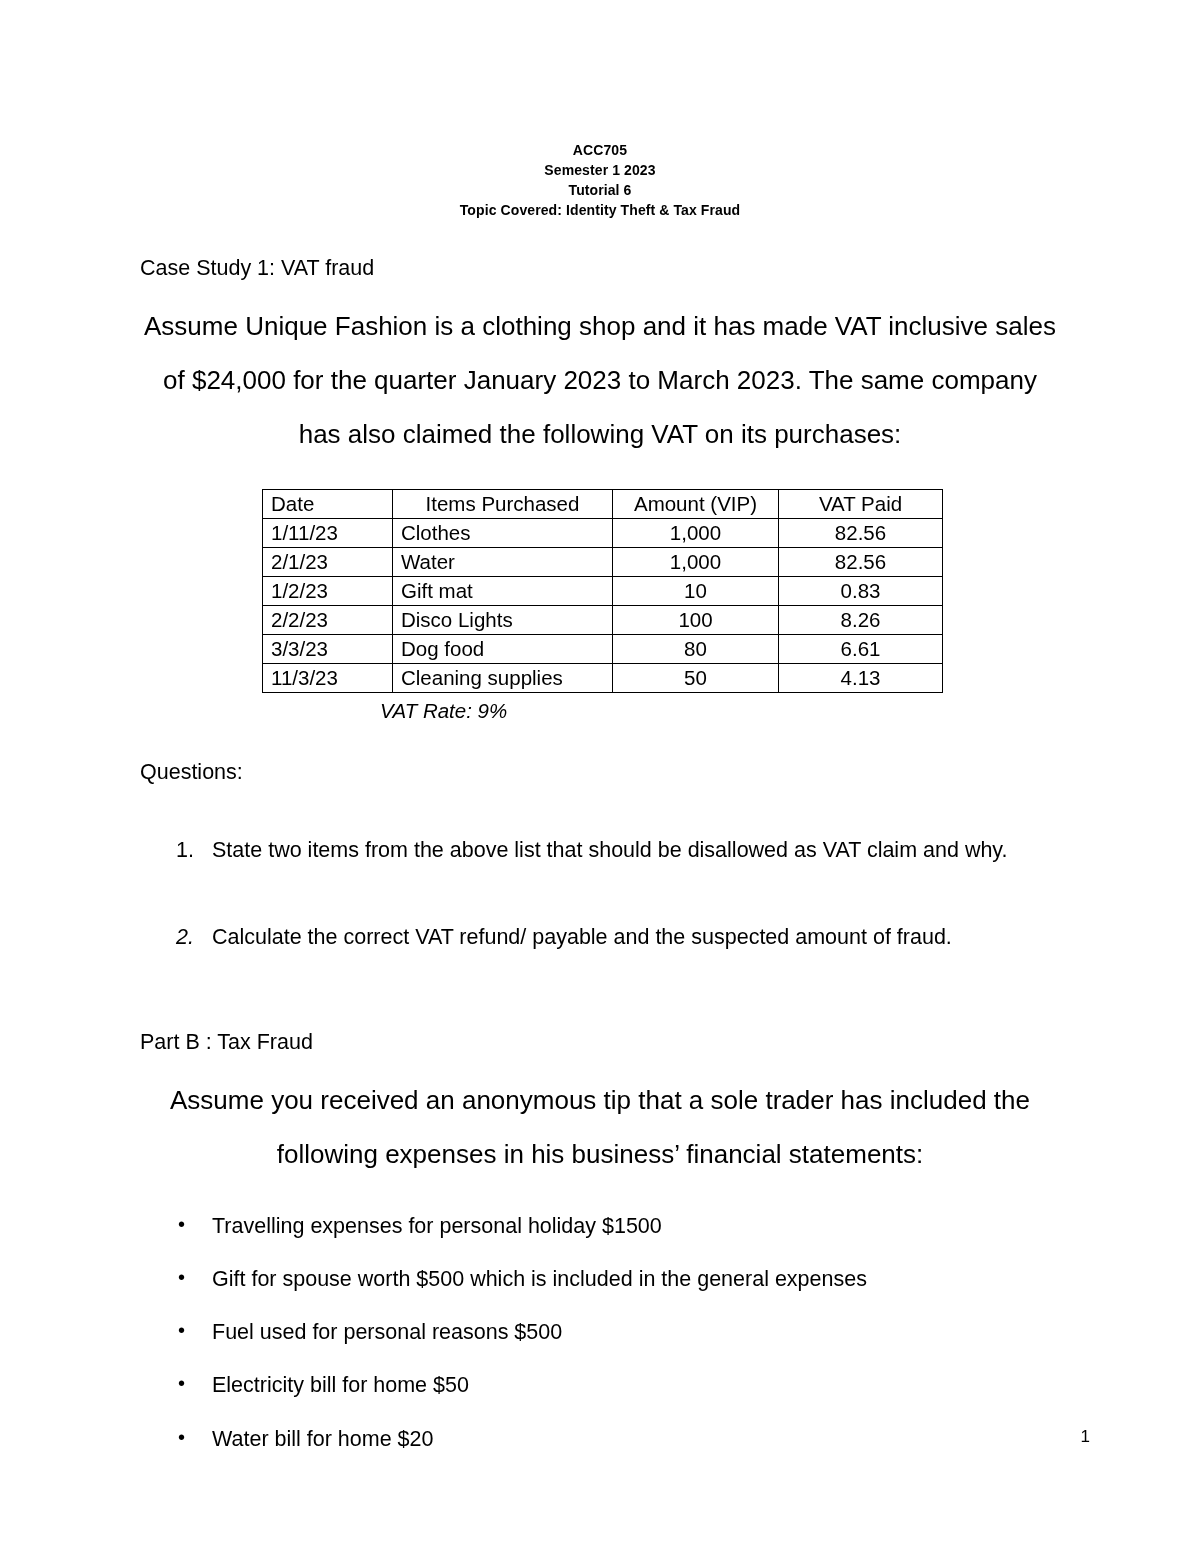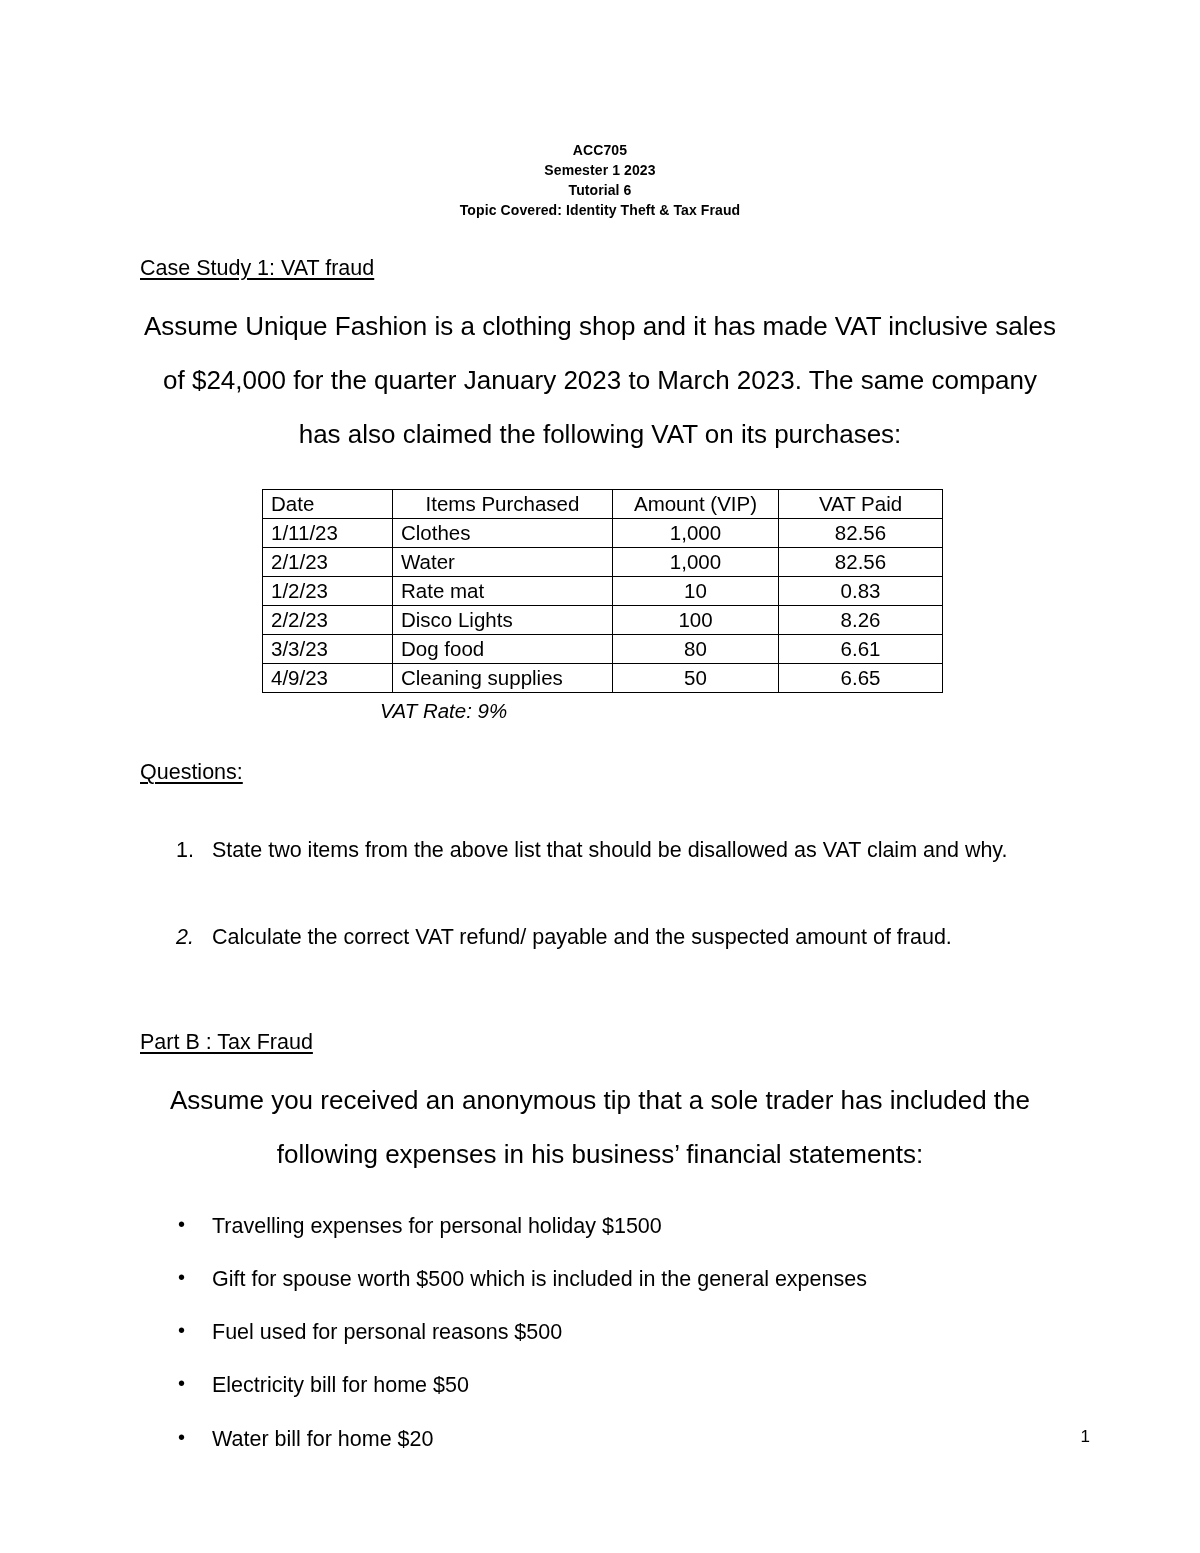--- a/index.html
+++ b/index.html
@@ -37,21 +37,20 @@
   }
   .title-line {
     display: block;
     white-space: pre;
   }
 
   
   .section-heading {
     font-size: 21.5px;
     line-height: 1.3;
-    text-decoration: underline;
     text-underline-offset: 3px;
     display: inline-block;
     white-space: pre;
   }
   .heading-row {
     margin-top: 34px;
   }
 
   
   .para {
@@ -190,41 +189,41 @@
             <td class="col-vat">82.56</td>
           </tr>
           <tr>
             <td class="col-date">2/1/23</td>
             <td class="col-item">Water</td>
             <td class="col-amount">1,000</td>
             <td class="col-vat">82.56</td>
           </tr>
           <tr>
             <td class="col-date">1/2/23</td>
-            <td class="col-item">Rate mat</td>
+            <td class="col-item">Gift mat</td>
             <td class="col-amount">10</td>
             <td class="col-vat">0.83</td>
           </tr>
           <tr>
             <td class="col-date">2/2/23</td>
             <td class="col-item">Disco Lights</td>
             <td class="col-amount">100</td>
             <td class="col-vat">8.26</td>
           </tr>
           <tr>
             <td class="col-date">3/3/23</td>
             <td class="col-item">Dog food</td>
             <td class="col-amount">80</td>
             <td class="col-vat">6.61</td>
           </tr>
           <tr>
-            <td class="col-date">4/9/23</td>
+            <td class="col-date">11/3/23</td>
             <td class="col-item">Cleaning supplies</td>
             <td class="col-amount">50</td>
-            <td class="col-vat">6.65</td>
+            <td class="col-vat">4.13</td>
           </tr>
         </tbody>
       </table>
       <div class="vat-rate-note">VAT Rate: 9%</div>
     </div>
 
     <div class="heading-row">
       <span class="section-heading">Questions:</span>
     </div>
 

